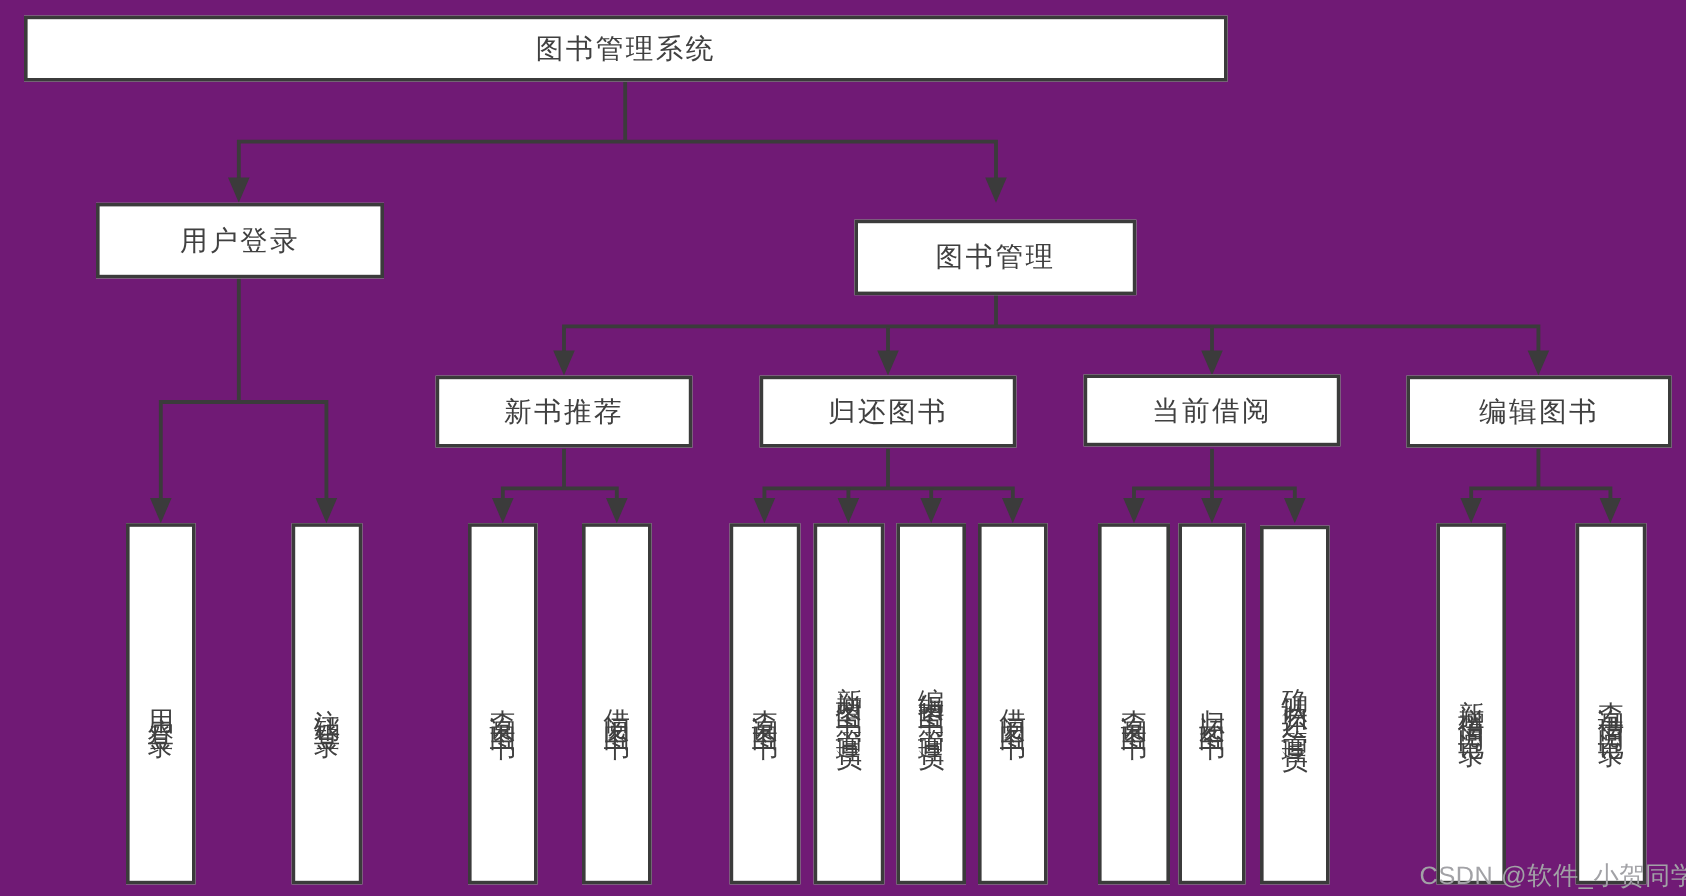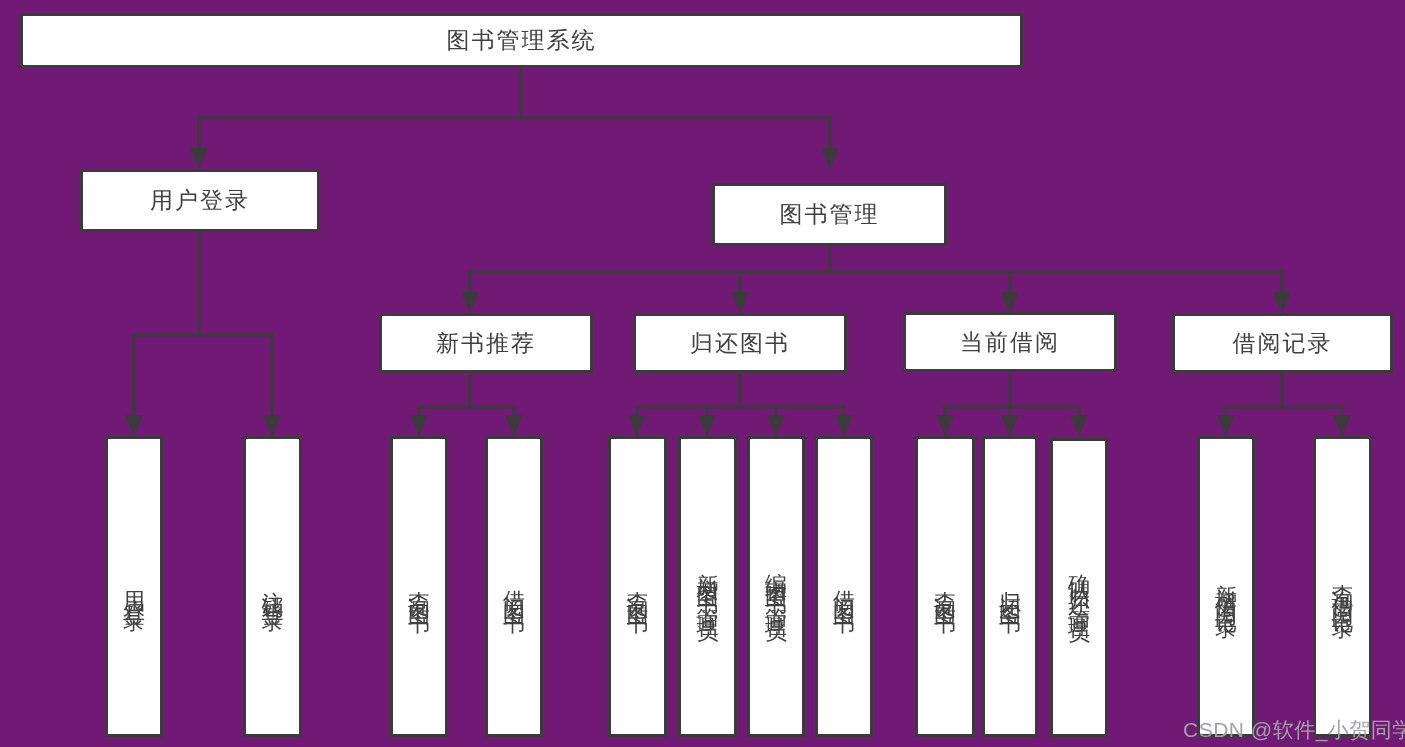--- a/index.html
+++ b/index.html
@@ -105,31 +105,31 @@
     <span>图书管理系统</span>
   </div>
 
   <div class="box h" style="left:80px;top:169px;width:240px;height:63px;">
     <span>用户登录</span>
   </div>
   <div class="box h" style="left:712px;top:169px;width:235px;height:63px;margin-top:14px;">
     <span>图书管理</span>
   </div>
 
-  <div class="box h" style="left:363px;top:313px;width:214px;height:60px;margin-left:16px;">
+  <div class="box h" style="left:363px;top:313px;width:214px;height:60px;">
     <span>新书推荐</span>
   </div>
   <div class="box h" style="left:633px;top:313px;width:214px;height:60px;">
     <span>归还图书</span>
   </div>
   <div class="box h" style="left:903px;top:312px;width:214px;height:60px;">
     <span>当前借阅</span>
   </div>
   <div class="box h" style="left:1172px;top:313px;width:221px;height:60px;">
-    <span>借阅记录</span>
+    <span>编辑图书</span>
   </div>
 
   <div class="box v" style="left:105px;top:436px;width:58px;height:301px;">
     <span class="vtext">用户登录</span>
   </div>
   <div class="box v" style="left:243px;top:436px;width:59px;height:301px;">
     <span class="vtext">注销登录</span>
   </div>
 
   <div class="box v" style="left:390px;top:436px;width:58px;height:301px;">

